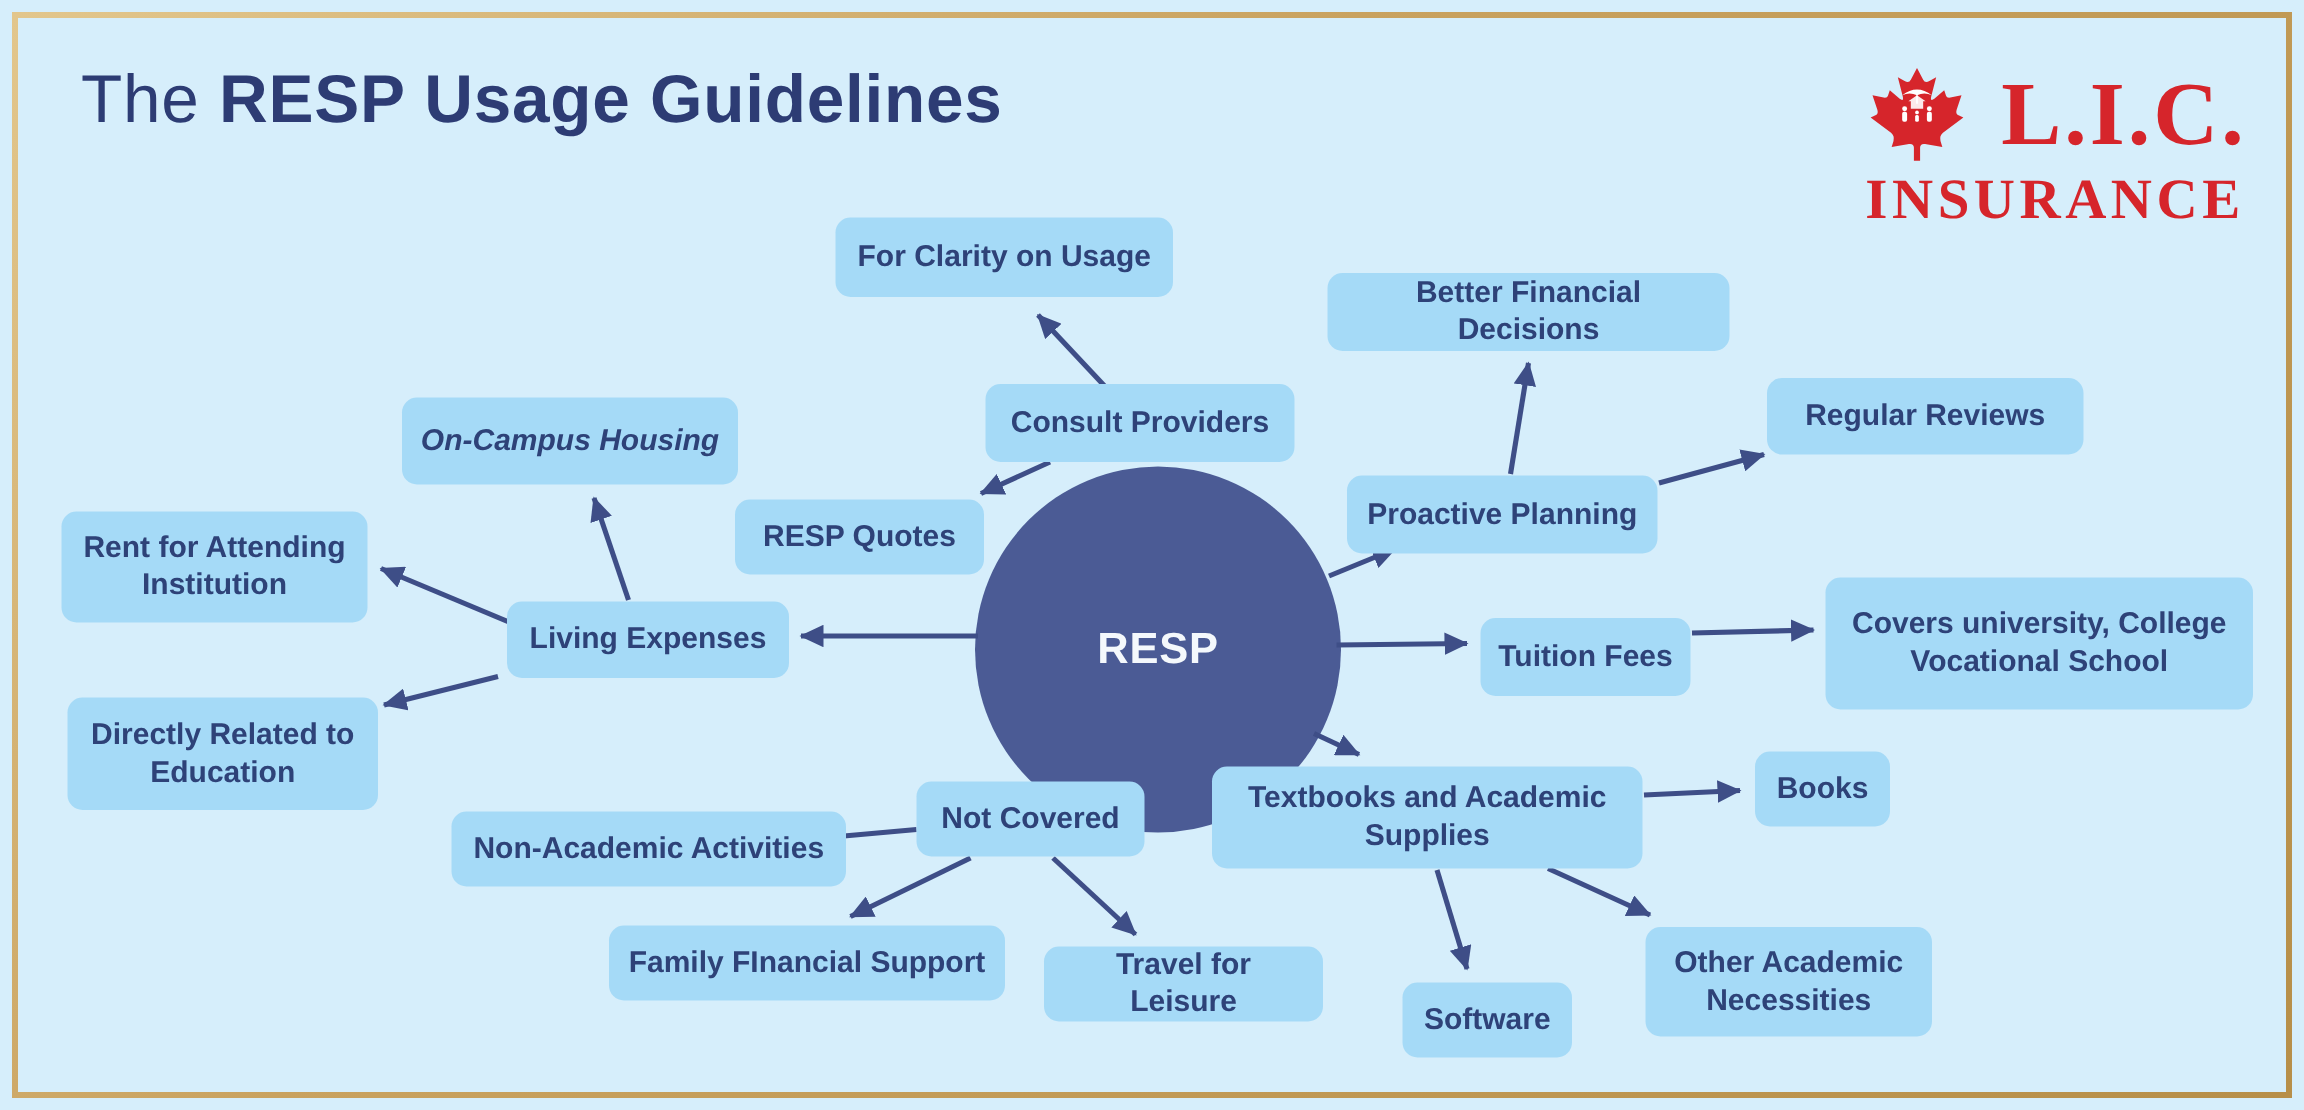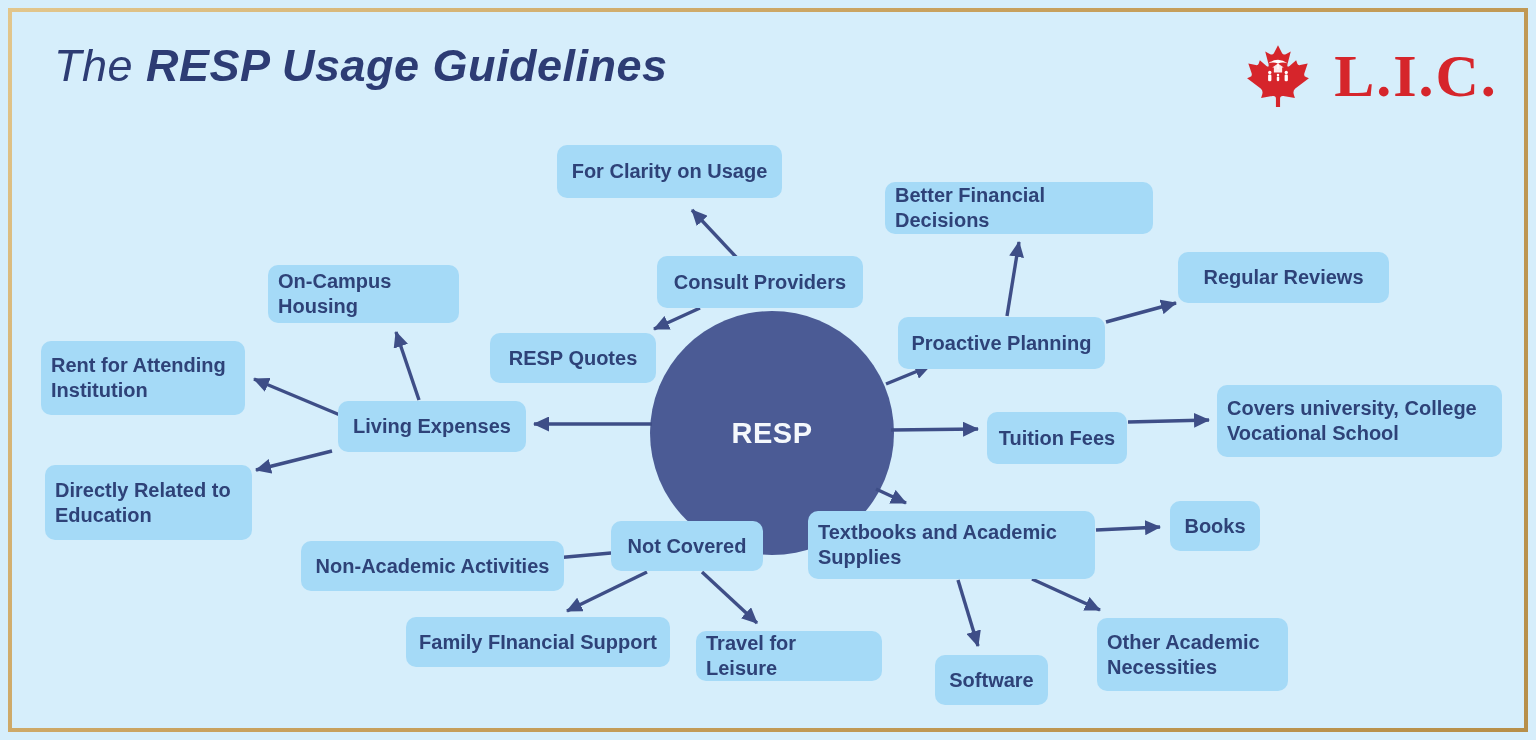--- a/index.html
+++ b/index.html
@@ -24,21 +24,21 @@
   }
   .frame{
     position:absolute;inset:8px;
     border:4px solid var(--frame-gold);
     border-image:linear-gradient(135deg,#e2c68c,#c9a25f 40%,#b78f49) 1;
     pointer-events:none;
   }
   .title{
     position:absolute;left:54px;top:40px;
     font-size:45px;color:var(--title-text);
-    letter-spacing:.5px;white-space:nowrap;font-style:italic;
+    letter-spacing:.5px;white-space:nowrap;
   }
   .title b{font-weight:700;}
   .logo{
     position:absolute;top:42px;right:10px;width:312px;
     color:var(--logo-red);text-align:center;line-height:1;
   }
   .logo-row{display:flex;align-items:center;justify-content:center;gap:20px;}
   .logo-name{
     font-family:"Liberation Serif","DejaVu Serif",serif;
     font-weight:700;font-size:60px;letter-spacing:2px;
@@ -55,32 +55,32 @@
     z-index:1;
   }
   .circle .l1{font-weight:700;font-size:29px;color:var(--circle-text-primary);letter-spacing:.5px;}
   .circle .l2{font-weight:400;font-size:28px;color:var(--circle-text-secondary);margin-top:4px;}
   svg.arrows{position:absolute;left:0;top:0;z-index:2;}
   svg.arrows line{stroke:var(--arrow);stroke-width:3.4;}
   .node{
     position:absolute;z-index:3;
     background:var(--node-fill);border-radius:10px;
     color:var(--node-text);font-weight:700;font-size:20px;line-height:1.25;
-    display:flex;align-items:center;justify-content:center;
+    display:flex;align-items:center;justify-content:center;text-align:center;
     padding:4px 10px;
   }
   .n-for-clarity{left:557px;top:145px;width:225px;height:53px;}
   .n-consult{left:657px;top:256px;width:206px;height:52px;}
   .n-quotes{left:490px;top:333px;width:166px;height:50px;}
   .n-better{left:885px;top:182px;width:268px;height:52px;}
   .n-regular{left:1178px;top:252px;width:211px;height:51px;}
   .n-proactive{left:898px;top:317px;width:207px;height:52px;}
   .n-tuition{left:987px;top:412px;width:140px;height:52px;}
-  .n-covers{left:1217px;top:385px;width:285px;height:72px;}
-  .n-oncampus{left:268px;top:265px;width:191px;height:58px;}
+  .n-covers{left:1217px;top:385px;width:285px;height:88px;}
+  .n-oncampus{left:268px;top:265px;width:224px;height:58px;font-style:italic;}
   .n-rent{left:41px;top:328px;width:204px;height:74px;margin-top:13px;}
   .n-living{left:338px;top:401px;width:188px;height:51px;}
   .n-directly{left:45px;top:465px;width:207px;height:75px;}
   .n-nonacademic{left:270px;top:541px;width:263px;height:50px;margin-left:31px;}
   .n-notcovered{left:611px;top:521px;width:152px;height:50px;}
   .n-family{left:393px;top:617px;width:264px;height:50px;margin-left:13px;}
   .n-travel{left:696px;top:631px;width:186px;height:50px;}
   .n-textbooks{left:808px;top:511px;width:287px;height:68px;}
   .n-books{left:1170px;top:501px;width:90px;height:50px;}
   .n-software{left:935px;top:655px;width:113px;height:50px;}
@@ -104,20 +104,21 @@
         <circle cx="-20" cy="14" r="4"></circle>
           <rect x="-24" y="19" width="8" height="16" rx="3"></rect>
         <circle cx="20" cy="14" r="4"></circle>
           <rect x="16" y="19" width="8" height="16" rx="3"></rect>
         <circle cx="0" cy="20" r="3"></circle>
           <rect x="-3" y="24" width="6" height="11" rx="2.5"></rect>
       </g>
     </svg>
     <span class="logo-name">L.I.C.</span>
   </div>
+  <div class="logo-sub">INSURANCE</div>
 </div>
 
 <div class="circle">
   <span class="l1">RESP</span>
 </div>
 
 <svg class="arrows" width="1536" height="740">
   <defs>
     <marker id="ah" markerUnits="userSpaceOnUse" markerWidth="17" markerHeight="15" refX="15" refY="7.5" orient="auto">
       <path d="M0,0 L16,7.5 L0,15 Z" fill="#3e4e87"></path>

